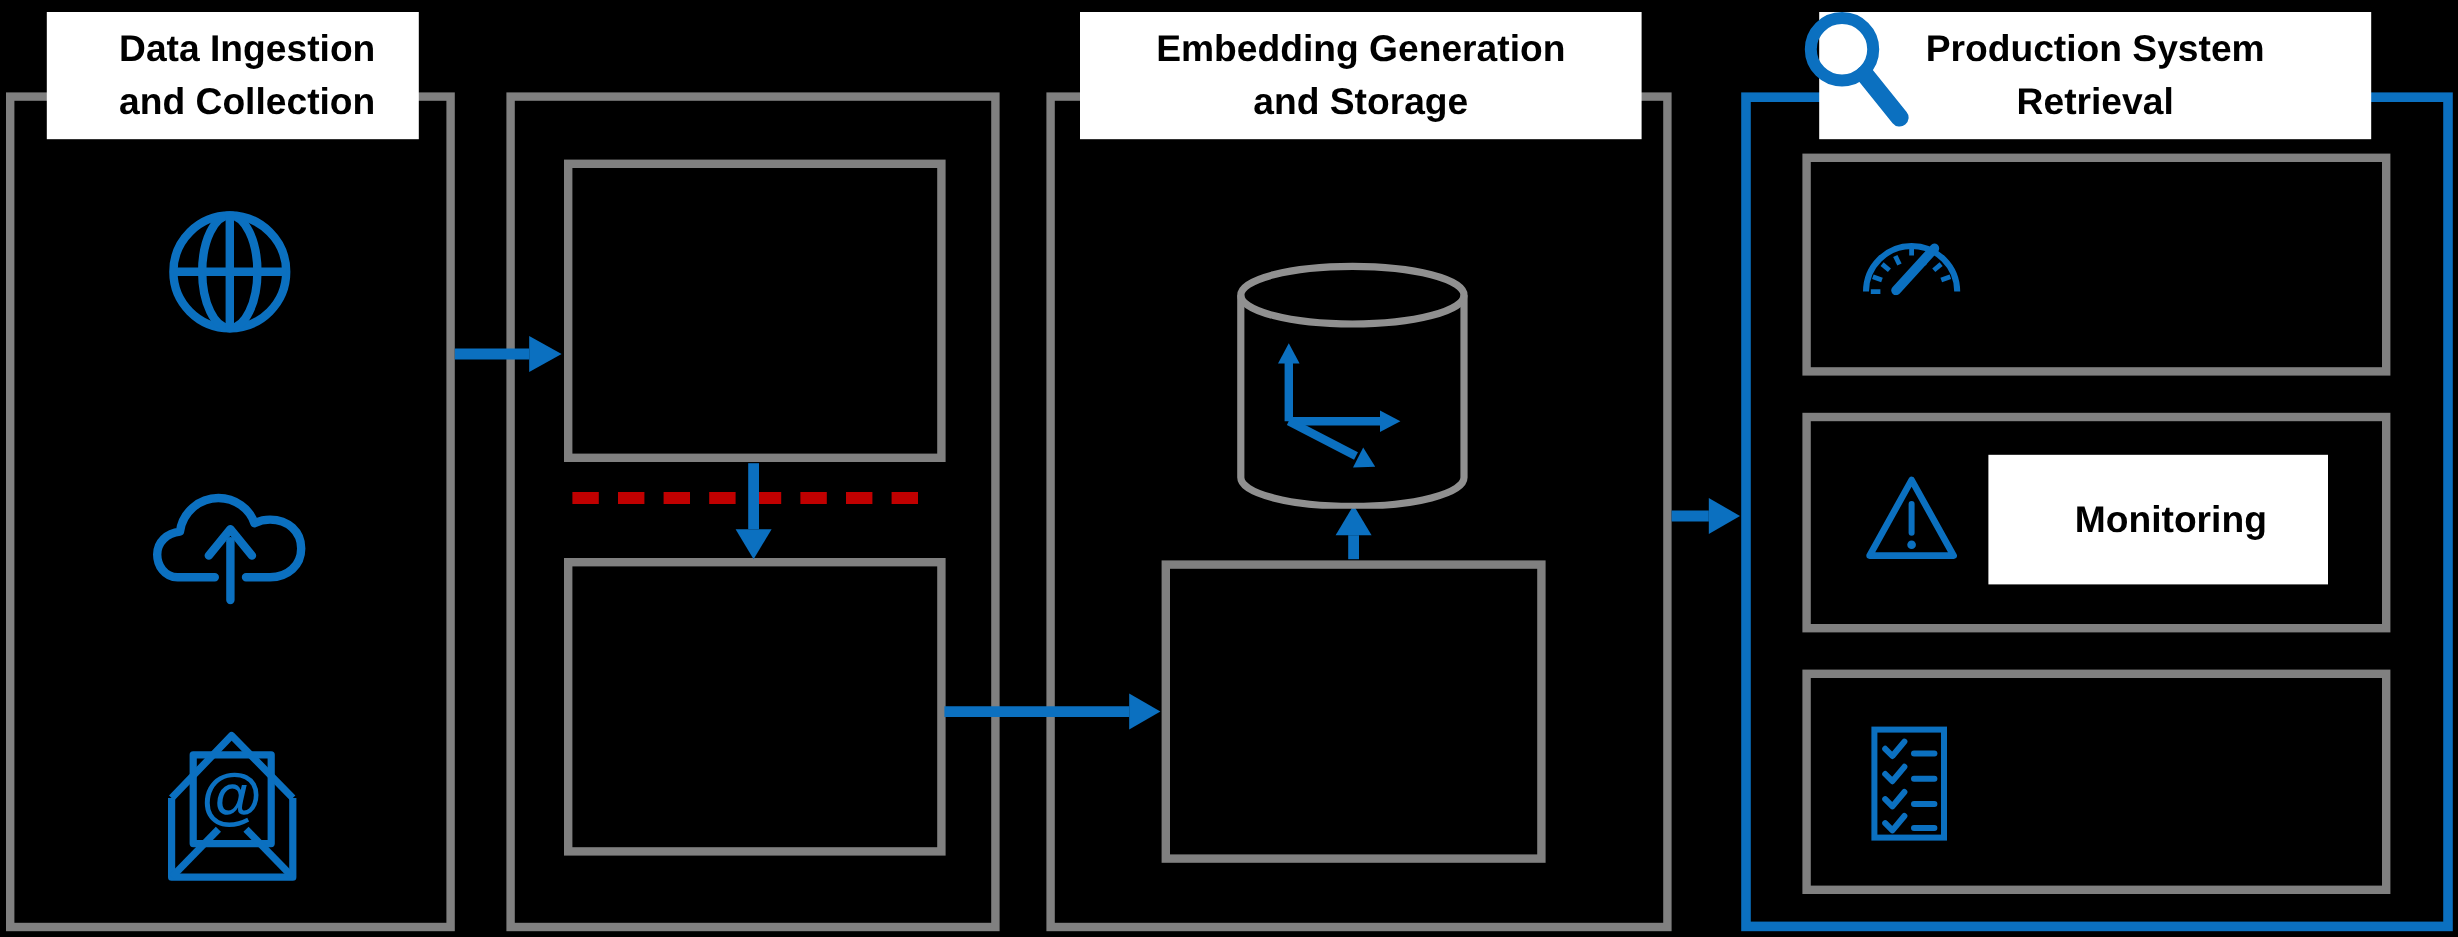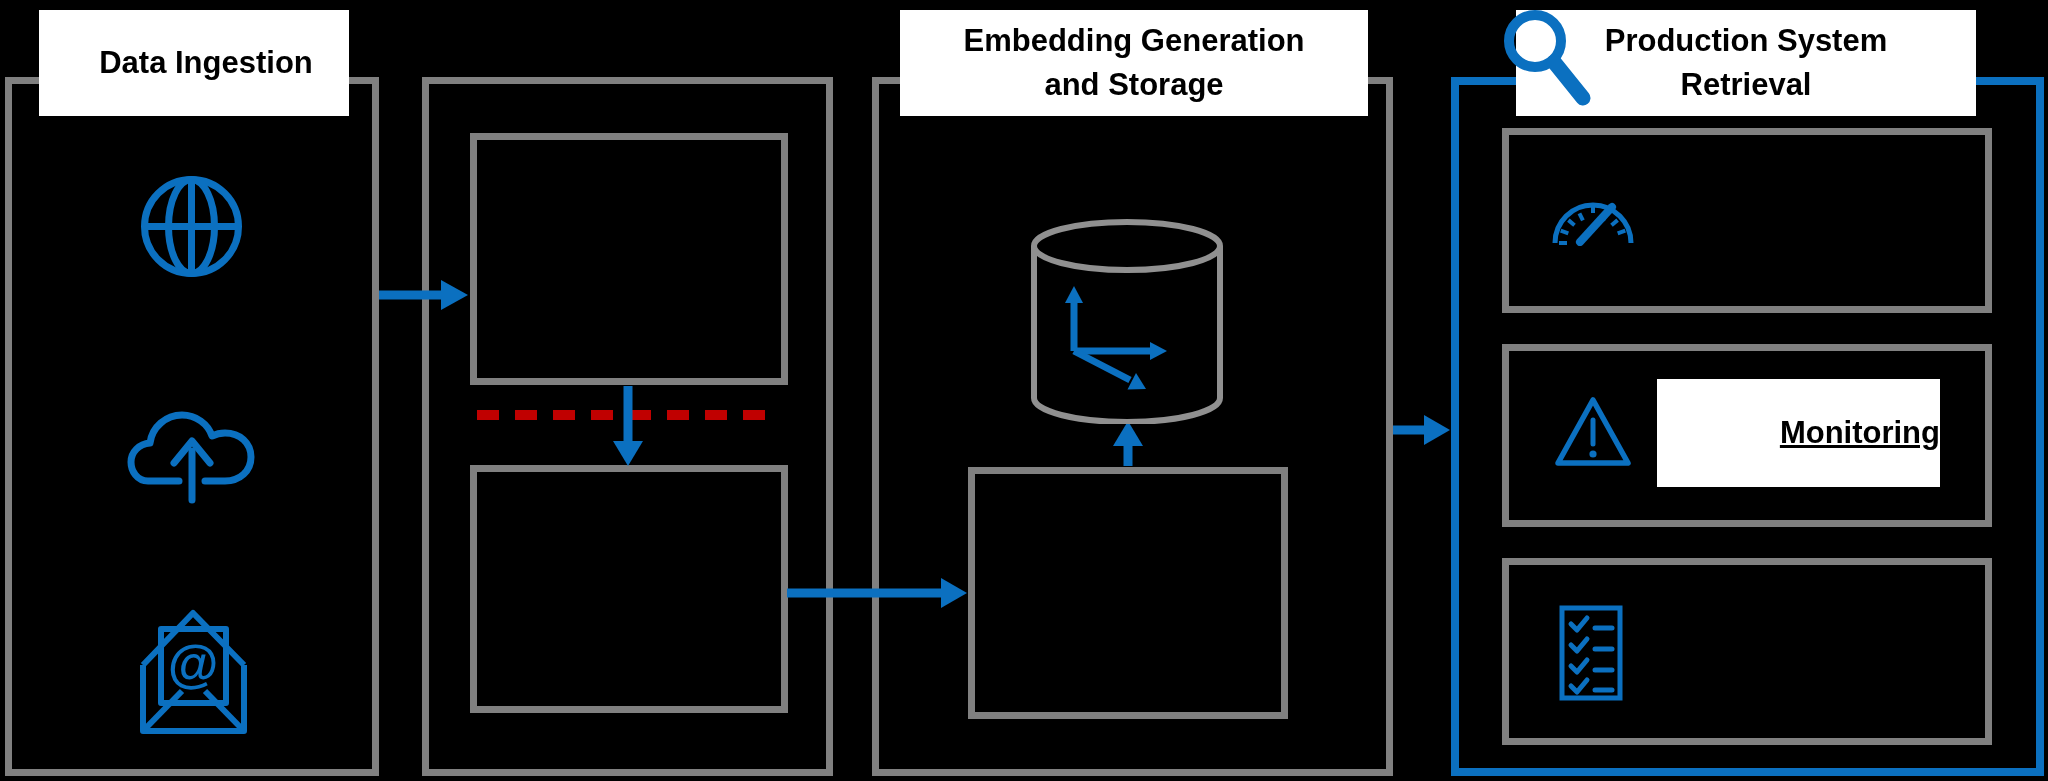--- a/index.html
+++ b/index.html
@@ -4,21 +4,21 @@
 <style>
   html,body{margin:0;padding:0;background:#000;}
   .canvas{position:relative;width:2048px;height:781px;background:#000;overflow:hidden;
           font-family:"Liberation Sans",sans-serif;}
   .panel{position:absolute;border:7px solid #808080;background:transparent;box-sizing:border-box;}
   .panel.blue{border:8px solid #0B70C0;}
   .inner-box{position:absolute;border:7px solid #808080;background:transparent;box-sizing:border-box;}
   .label{position:absolute;background:#fff;color:#000;font-weight:bold;font-size:31px;
          line-height:1.42;display:flex;flex-direction:column;align-items:center;
          justify-content:center;text-align:center;z-index:6;box-sizing:border-box;}
-  .label.left{align-items:flex-end;text-align:left;padding-left:21px;text-decoration:underline;}
+  .label.left{align-items:center;text-align:left;padding-left:21px;}
   .icon{position:absolute;z-index:5;}
   svg{display:block;}
   .overlay{position:absolute;left:0;top:0;z-index:4;pointer-events:none;}
 </style>
 </head>
 <body>
 
 <div class="canvas">
 
   <div class="panel" style="left:5px;top:77px;width:374px;height:699px;"></div>
@@ -28,20 +28,21 @@
 
   <div class="inner-box" style="left:470px;top:133px;width:318px;height:252px;"></div>
   <div class="inner-box" style="left:470px;top:465px;width:318px;height:248px;"></div>
   <div class="inner-box" style="left:968px;top:467px;width:320px;height:252px;"></div>
   <div class="inner-box" style="left:1502px;top:128px;width:490px;height:185px;"></div>
   <div class="inner-box" style="left:1502px;top:344px;width:490px;height:183px;"></div>
   <div class="inner-box" style="left:1502px;top:558px;width:490px;height:187px;"></div>
 
   <div class="label" style="left:39px;top:10px;width:310px;height:106px;padding-left:24px;">
     <span>Data Ingestion</span>
+    <span>and Collection</span>
   </div>
 
   <div class="label" style="left:1516px;top:10px;width:460px;height:106px;">
     <span>Production System</span>
     <span>Retrieval</span>
   </div>
 
   <div class="label" style="left:900px;top:10px;width:468px;height:106px;">
     <span>Embedding Generation</span>
     <span>and Storage</span>

